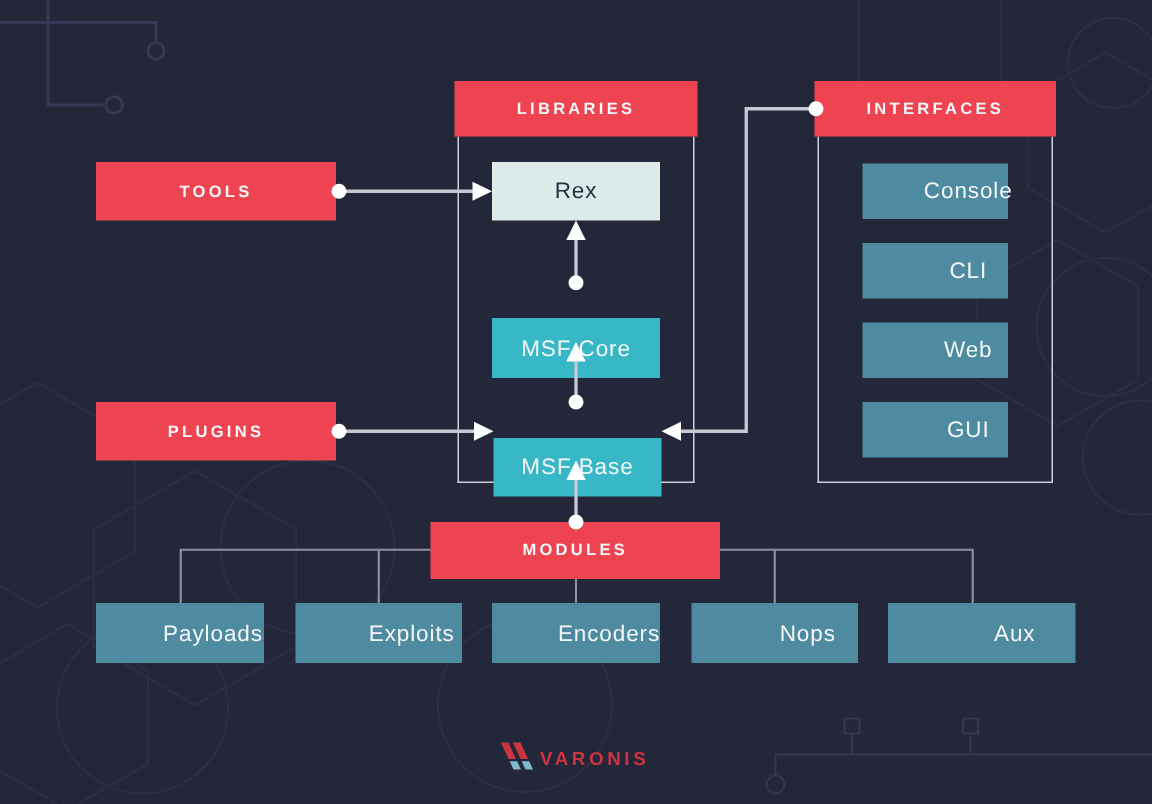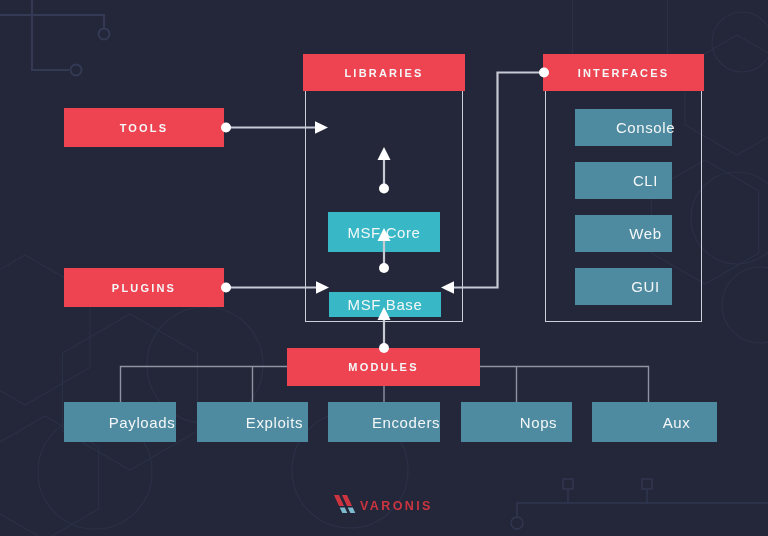--- a/index.html
+++ b/index.html
@@ -83,24 +83,27 @@
   <div class="box hdr" style="left:64px;top:108px;width:160px;height:39px;">
     <span>TOOLS</span>
   </div>
   <div class="box hdr" style="left:64px;top:268px;width:160px;height:39px;">
     <span>PLUGINS</span>
   </div>
   <div class="box hdr" style="left:287px;top:348px;width:193px;height:38px;">
     <span>MODULES</span>
   </div>
 
+  <div class="box node mint" style="left:328px;top:108px;width:112px;height:39px;">
+    <span>Rex</span>
+  </div>
   <div class="box node teal-bright" style="left:328px;top:188px;width:112px;height:40px;">
     <span>MSF Core</span>
   </div>
-  <div class="box node teal-bright" style="left:329px;top:268px;width:112px;height:25px;">
+  <div class="box node teal-bright" style="left:329px;top:268px;width:112px;height:39px;">
     <span>MSF Base</span>
   </div>
 
   <div class="box node teal-muted" style="left:575px;top:109px;width:97px;height:37px;">
     <span>Console</span>
   </div>
   <div class="box node teal-muted" style="left:575px;top:162px;width:97px;height:37px;">
     <span>CLI</span>
   </div>
   <div class="box node teal-muted" style="left:575px;top:215px;width:97px;height:37px;">

